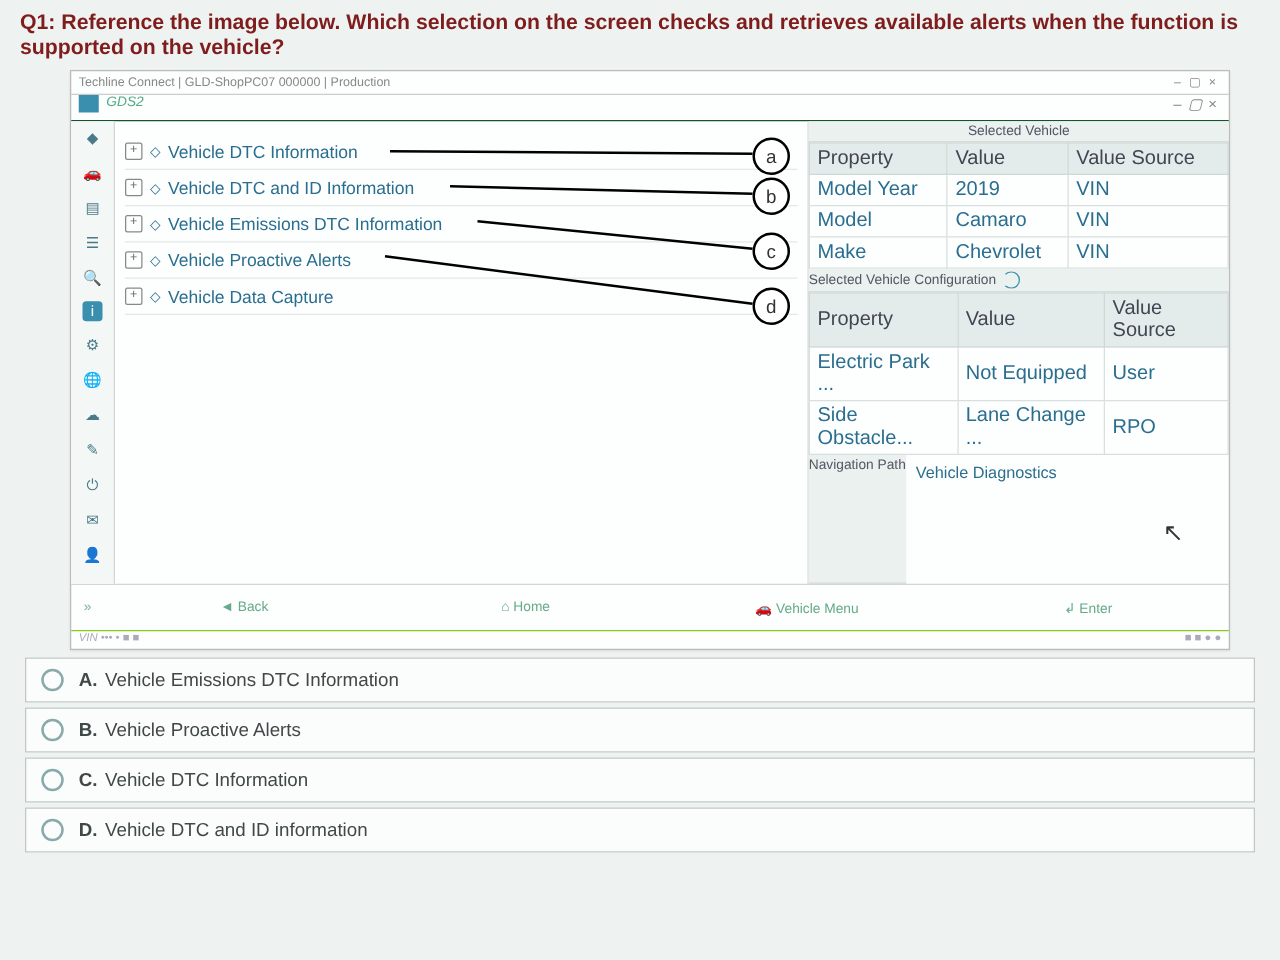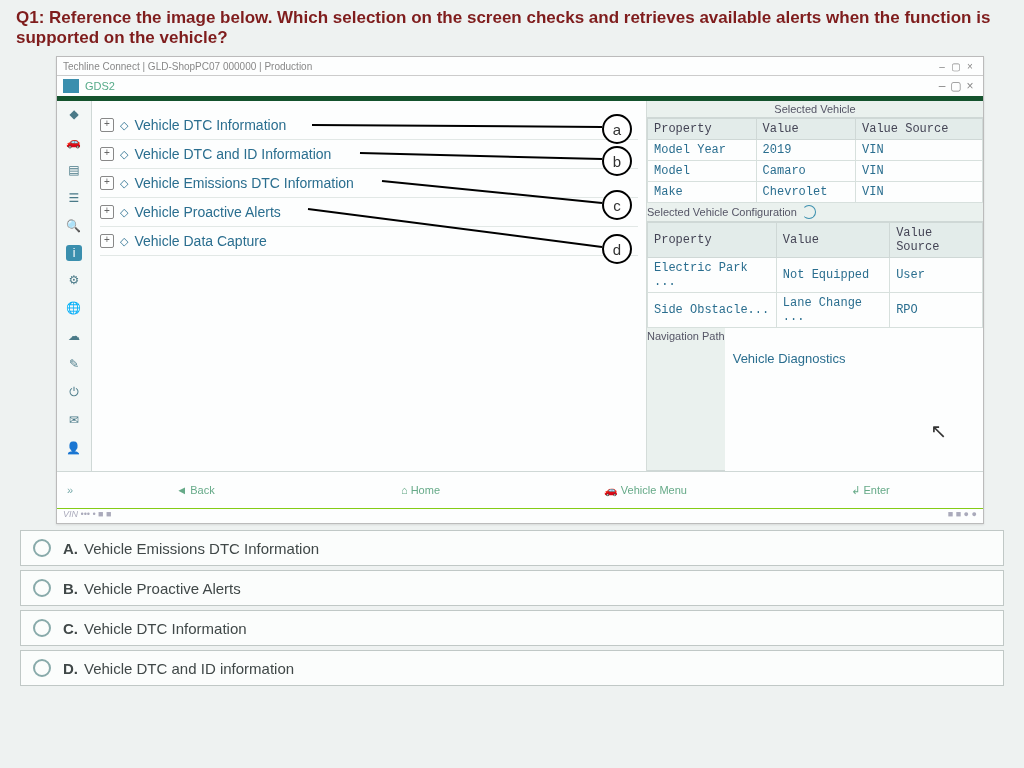--- a/index.html
+++ b/index.html
@@ -3,41 +3,41 @@
 <meta charset="utf-8">
 <style>
   html,body{margin:0;padding:0;width:1024px;height:768px;font-family:"Segoe UI",Arial,sans-serif;background:#eef2f1;color:#333;}
   .question{padding:8px 16px 4px 16px;font-size:17px;font-weight:bold;color:#7f1d1d;}
   .q-prefix{display:inline;}
   .q-text{display:inline;font-weight:bold;}
   .screenshot{margin:4px 40px 6px 56px;border:1px solid #bbb;background:#fdfefe;box-shadow:0 1px 2px rgba(0,0,0,.1);}
   .titlebar{height:18px;border-bottom:1px solid #ccc;font-size:10px;color:#888;display:flex;align-items:center;padding:0 6px;}
   .titlebar .spacer{flex:1;}
   .titlebar .winbtn{width:14px;text-align:center;color:#888;}
-  .subbar{height:20px;border-bottom:5px solid #14532d;display:flex;align-items:center;padding:0 6px;font-size:11px;color:#5a8;}
+  .subbar{height:20px;border-bottom:1px solid #14532d;display:flex;align-items:flex-start;padding:0 6px;font-size:11px;color:#5a8;font-style:italic;}
   .subbar .spacer{flex:1;}
   .subbar .sq{width:14px;text-align:center;font-size:12px;color:#888;}
   .body{display:flex;height:370px;}
   .sidebar{width:34px;background:#f3f7f6;border-right:1px solid #cfd8d6;display:flex;flex-direction:column;align-items:center;padding-top:4px;gap:10px;}
   .side-ic{width:18px;height:18px;display:flex;align-items:center;justify-content:center;font-size:12px;color:#4a7a88;}
   .main{flex:1;display:flex;}
   .listpane{flex:1;padding:10px 8px 0 8px;position:relative;}
   .menuitem{display:flex;align-items:center;height:28px;border-bottom:1px solid #e2e8e6;font-size:14px;color:#2a6e8f;}
   .menuitem .bullet{color:#2a6e8f;margin-right:6px;font-size:11px;}
   .menuitem .plus{display:inline-block;width:12px;height:12px;border:1px solid #888;font-size:10px;line-height:10px;text-align:center;color:#666;margin-right:6px;border-radius:2px;}
   .annot{position:absolute;pointer-events:none;}
   .circle{position:absolute;width:26px;height:26px;border:2px solid #000;border-radius:50%;background:#fff;display:flex;align-items:center;justify-content:center;font-size:15px;font-weight:normal;}
   svg.lines{position:absolute;top:0;left:0;}
   .rightpane{width:336px;border-left:1px solid #d4dcd9;display:flex;flex-direction:column;font-size:12px;}
   .rp-sect-title{background:#eaf1ee;border-bottom:1px solid #cfd8d6;text-align:center;font-size:11px;color:#556;padding:2px 0;}
-  table.grid{width:100%;border-collapse:collapse;font-size:12px;font-family:Liberation Mono, monospace;}
+  table.grid{width:100%;border-collapse:collapse;font-size:16px;}
   table.grid th{background:#e3ecea;border:1px solid #cfd8d6;padding:3px 6px;font-weight:normal;color:#445;text-align:left;}
   table.grid td{border:1px solid #d7e0dd;padding:3px 6px;color:#2a6e8f;}
   .navpath{flex:1;display:flex;}
-  .navpath-body{flex:1;padding:6px 8px;color:#2a6e8f;font-size:13px;position:relative;margin-top:17px;}
+  .navpath-body{flex:1;padding:6px 8px;color:#2a6e8f;font-size:13px;position:relative;}
   .cursor{position:absolute;right:36px;bottom:28px;font-size:20px;color:#333;}
   .footer{height:36px;border-top:1px solid #cfd8d6;display:flex;align-items:center;font-size:11px;color:#6a8;}
   .footer .fbtn{flex:1;text-align:center;}
   .footer .chevrons{width:26px;text-align:center;color:#7aa;}
   .subfoot{height:14px;border-top:1px solid #84cc16;font-size:9px;color:#aab;padding:0 6px;display:flex;font-style:italic;}
   .subfoot .spacer{flex:1;}
   .answers{margin:6px 20px 0 20px;}
   .answer{border:1px solid #c0c8c6;background:#fbfdfc;padding:8px 12px;margin-bottom:4px;display:flex;align-items:center;font-size:15px;color:#404848;}
   .radio{width:14px;height:14px;border:2px solid #8aa;border-radius:50%;margin-right:12px;flex-shrink:0;}
   .answer b{margin-right:6px;}

